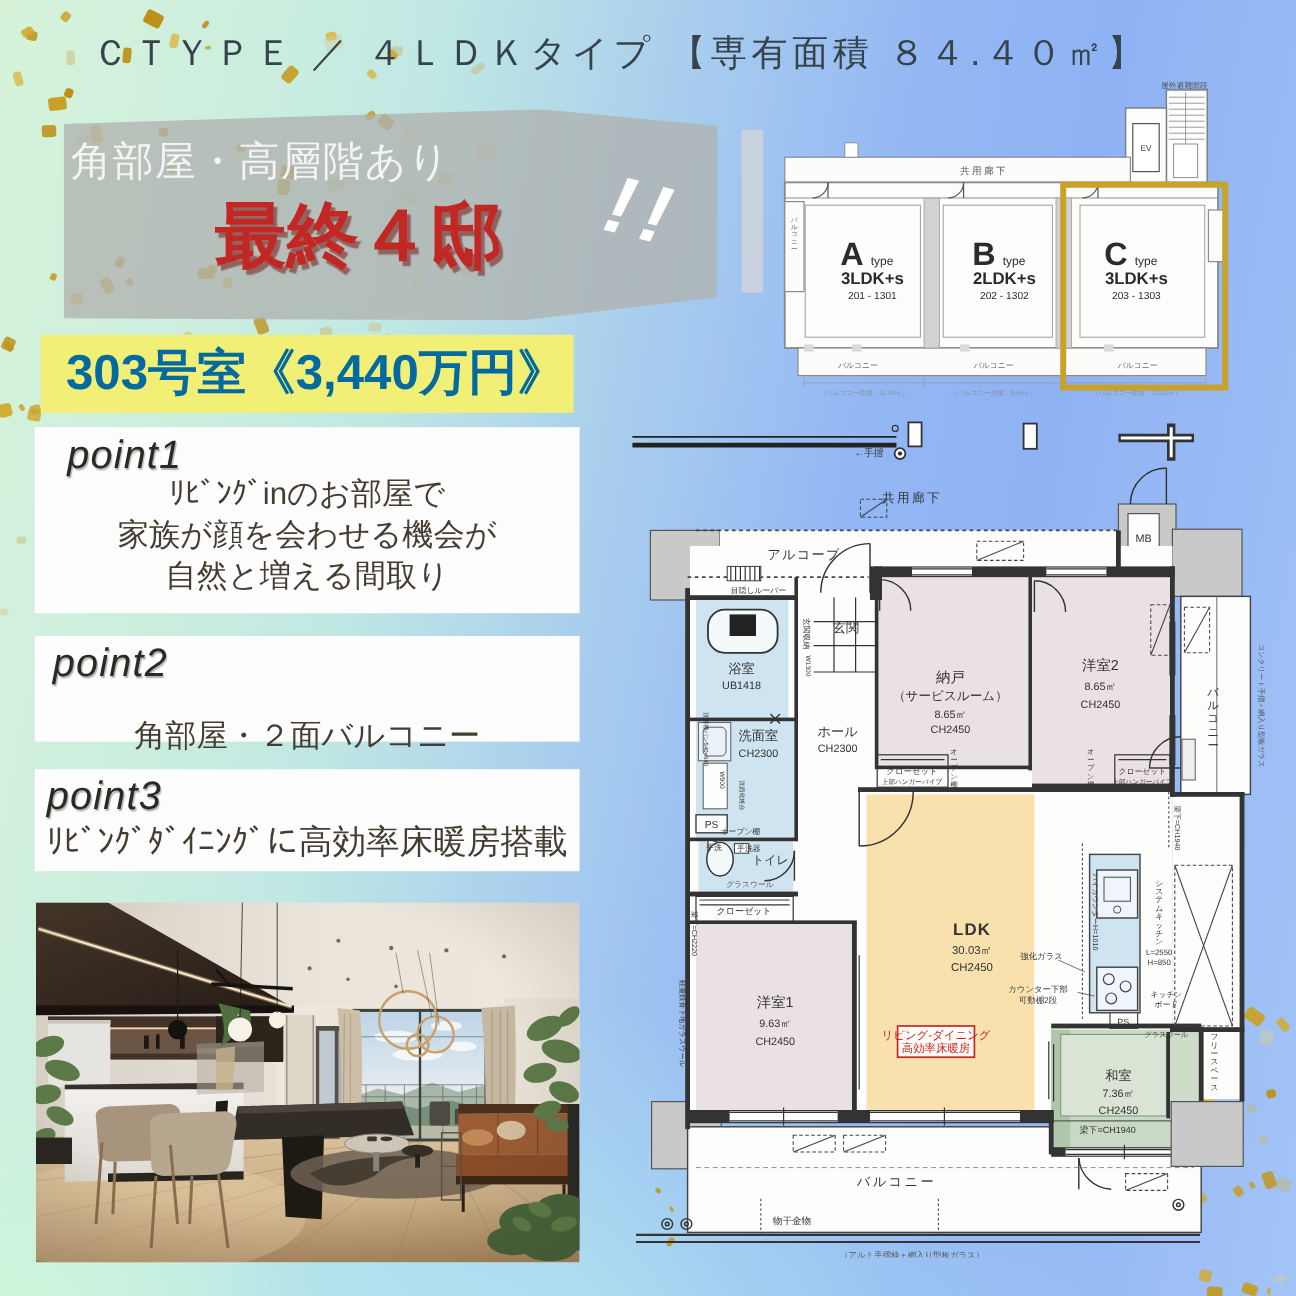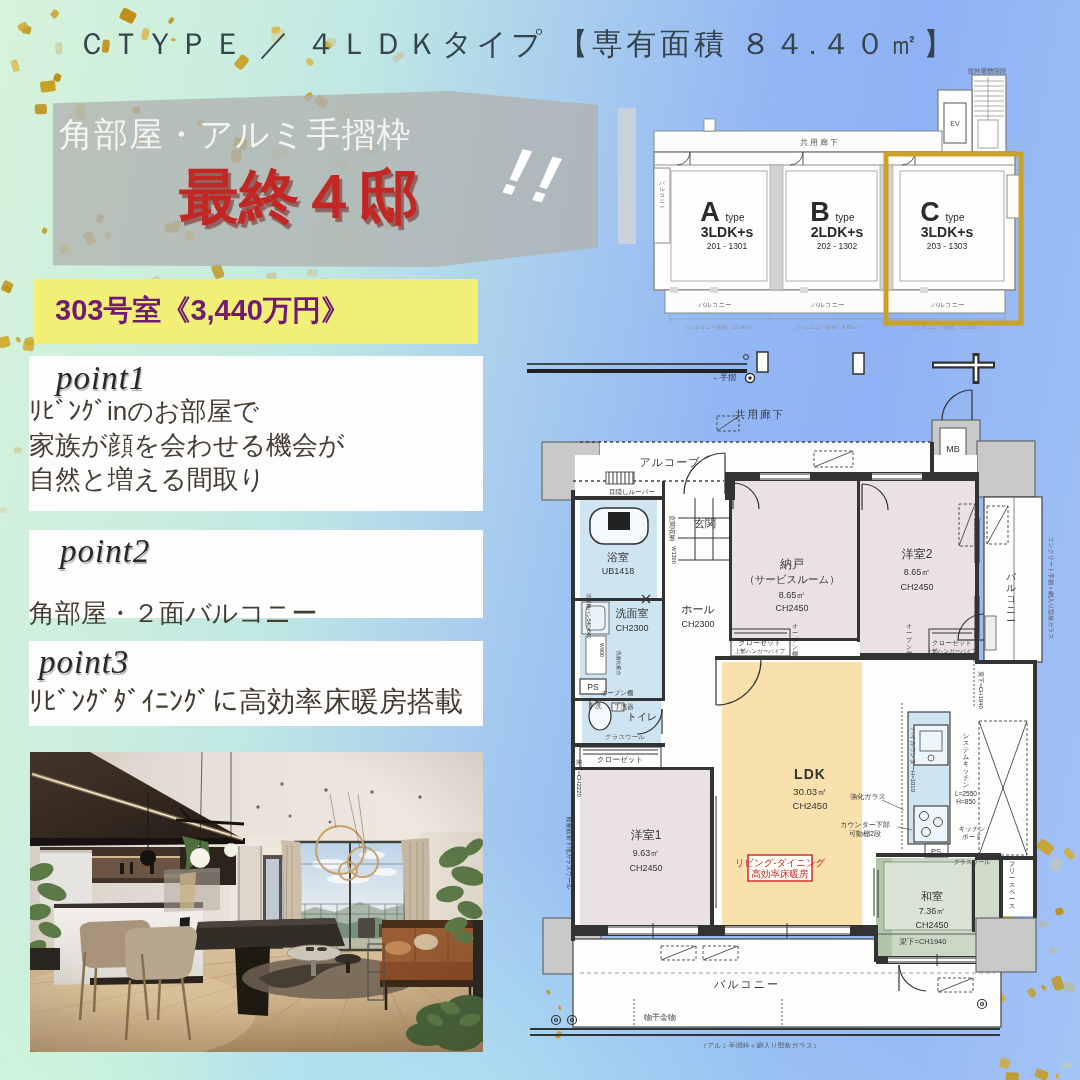--- a/index.html
+++ b/index.html
@@ -14,31 +14,31 @@
        letter-spacing:4px;white-space:nowrap}
   .banner{left:53px;top:91px;width:545px;height:176px;
           background:rgba(175,178,175,.78);
           clip-path:polygon(0% 7%, 73% 0%, 100% 8%, 100% 89%, 70% 100%, 0% 99%);}
   .b1{left:59px;top:112px;font-size:34px;color:#f4f4f2;letter-spacing:1px}
   .b2{left:179px;top:162px;font-size:60px;line-height:70px;font-weight:bold;color:#c32723;letter-spacing:0px;
       text-shadow:3px 4px 1px rgba(114,24,22,.55)}
   .b3{left:505px;top:142px;font-size:68px;line-height:68px;font-weight:bold;color:#fff;font-style:italic;
       transform:rotate(14deg);letter-spacing:8px}
   .ybox{left:34px;top:279px;width:444px;height:65px;background:#f2ef76}
-  .ytxt{left:55px;top:287px;font-size:29px;line-height:46px;font-weight:bold;color:#701a75;letter-spacing:0px}
+  .ytxt{left:55px;top:287px;font-size:41px;line-height:46px;font-weight:bold;color:#0369a1;letter-spacing:0px}
   .pbox{left:29px;width:454px;background:#fcfdfc}
   .p1{top:356px;height:155px}
   .p2{top:530px;height:88px}
   .p3{top:641px;height:85px}
-  .plabel{font-family:Liberation Serif, serif;font-style:italic;font-size:33px;color:#2c2824;
+  .plabel{font-family:Liberation Sans, sans-serif;font-style:italic;font-size:33px;color:#2c2824;
           letter-spacing:1px;text-shadow:1px 2px 1px rgba(0,0,0,.3)}
   .pl1{left:56px;top:360px}
-  .pl2{left:60px;top:533px}
+  .pl2{left:44px;top:533px}
   .pl3{left:39px;top:644px}
-  .ptxt{width:454px;left:29px;text-align:left;color:#453c32;line-height:34px;font-size:26px}
+  .ptxt{width:454px;left:29px;text-align:center;color:#453c32;line-height:34px;font-size:26px}
   .pt1{top:394px}
   .pt2{top:596px}
   .pt3{top:685px;font-size:28px}
 </style>
 </head>
 <body>
   <svg class="abs" style="left:0;top:0" width="1080" height="1080">
     <rect x="110" y="40" width="13" height="7" rx="2.5" fill="#bd8f16" opacity="0.92" transform="rotate(96 110 40)"></rect>
     <rect x="309" y="57" width="8" height="6" rx="2.5" fill="#d9b84a" opacity="0.88" transform="rotate(43 309 57)"></rect>
     <rect x="281" y="33" width="9" height="7" rx="2.5" fill="#d9b84a" opacity="0.92" transform="rotate(171 281 33)"></rect>
@@ -131,21 +131,21 @@
     <rect x="156" y="359" width="6" height="6" rx="2" fill="#caa735" opacity="0.9" transform="rotate(103 156 359)"></rect>
     <rect x="117" y="380" width="7" height="7" rx="2" fill="#d2ab31" opacity="0.9" transform="rotate(154 117 380)"></rect>
     <rect x="140" y="137" width="7" height="6" rx="2" fill="#d2ab31" opacity="0.9" transform="rotate(19 140 137)"></rect>
     <rect x="127" y="415" width="5" height="3" rx="2" fill="#caa735" opacity="0.9" transform="rotate(87 127 415)"></rect>
     <rect x="18" y="336" width="6" height="4" rx="2" fill="#caa735" opacity="0.9" transform="rotate(53 18 336)"></rect>
     <rect x="175" y="19" width="7" height="4" rx="2" fill="#bd8f16" opacity="0.9" transform="rotate(129 175 19)"></rect>
     <rect x="110" y="387" width="5" height="4" rx="2" fill="#c79c1f" opacity="0.9" transform="rotate(6 110 387)"></rect>
   </svg>
   <div class="abs hdr">ＣＴＹＰＥ ／ ４ＬＤＫタイプ 【専有面積 ８４.４０㎡】</div>
   <div class="abs banner"></div>
-  <div class="abs b1">角部屋・アルミ手摺枠</div>
+  <div class="abs b1">角部屋・高層階あり</div>
   <div class="abs b2">最終４邸</div>
   <div class="abs b3">!!</div>
   <div class="abs ybox"></div>
   <div class="abs ytxt">303号室《3,440万円》</div>
   <div class="abs pbox p1"></div>
   <div class="abs pbox p2"></div>
   <div class="abs pbox p3"></div>
   <div class="abs plabel pl1">point1</div>
   <div class="abs plabel pl2">point2</div>
   <div class="abs plabel pl3">point3</div>

